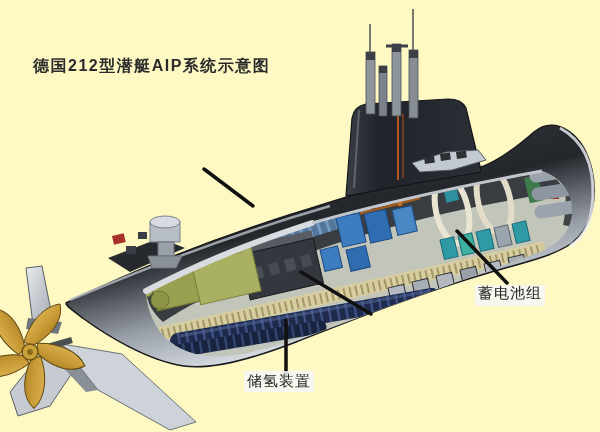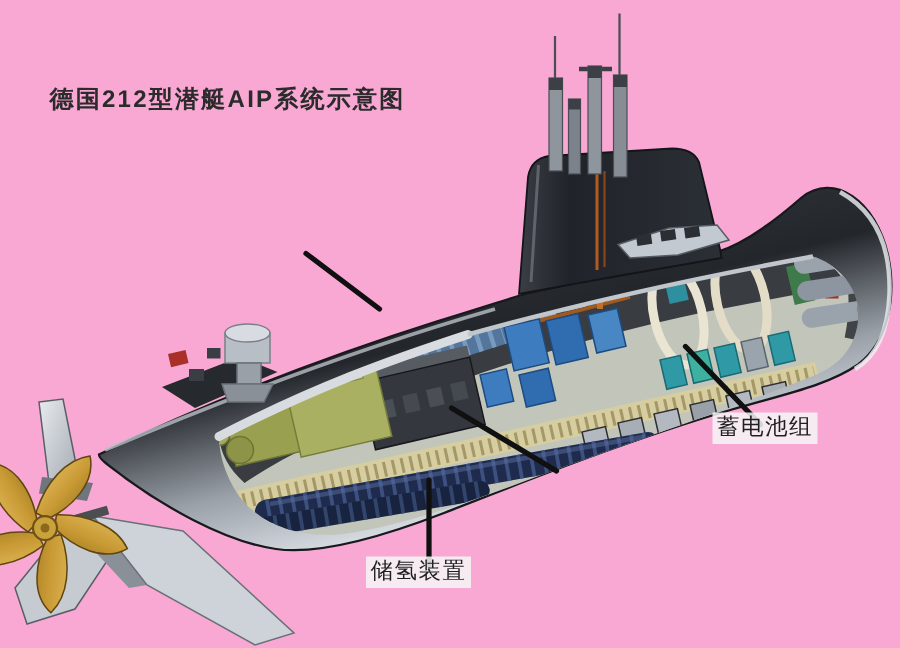--- a/index.html
+++ b/index.html
@@ -1,25 +1,25 @@
 <!DOCTYPE html>
 <html><head>
 <meta charset="utf-8">
 <style>
   html,body{margin:0;padding:0;background:#fff;}
-  .stage{position:relative;width:600px;height:432px;background:#f9a8d4;overflow:hidden;
+  .stage{position:relative;width:600px;height:432px;background:#fef9c3;overflow:hidden;
          font-family:"Liberation Sans","DejaVu Sans",sans-serif;}
   .stage svg{position:absolute;left:0;top:0;}
   .diagram-title{position:absolute;left:33px;top:56px;font-size:16px;font-weight:600;
          color:#2b2b2b;letter-spacing:1.5px;white-space:nowrap;}
   .diagram-label{position:absolute;font-size:15px;color:#1f1f1f;letter-spacing:1px;
          background:rgba(247,247,247,.85);padding:1px 3px;line-height:1.25;white-space:nowrap;}
   .lbl-oxygen{left:171px;top:145px;}
   .lbl-fuel{left:355px;top:316px;}
-  .lbl-battery{left:475px;top:275px;}
+  .lbl-battery{left:475px;top:285px;font-family:Liberation Mono, monospace;}
   .lbl-hydrogen{left:244px;top:371px;}
 </style>
 </head>
 <body>
 
 <div class="stage">
 
 <svg width="600" height="432" viewBox="0 0 600 432">
   <defs>
     <linearGradient id="hullGrad" x1="0" y1="0" x2="0.55" y2="1">

